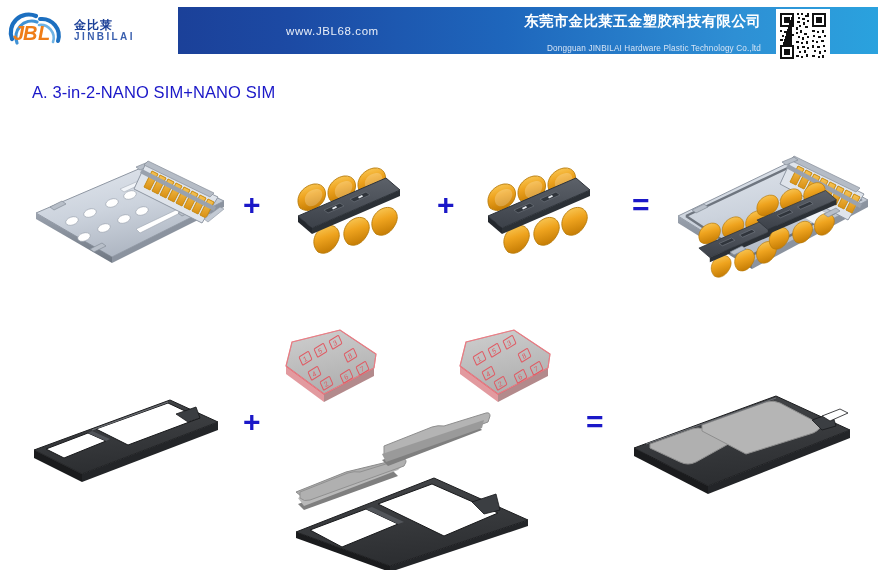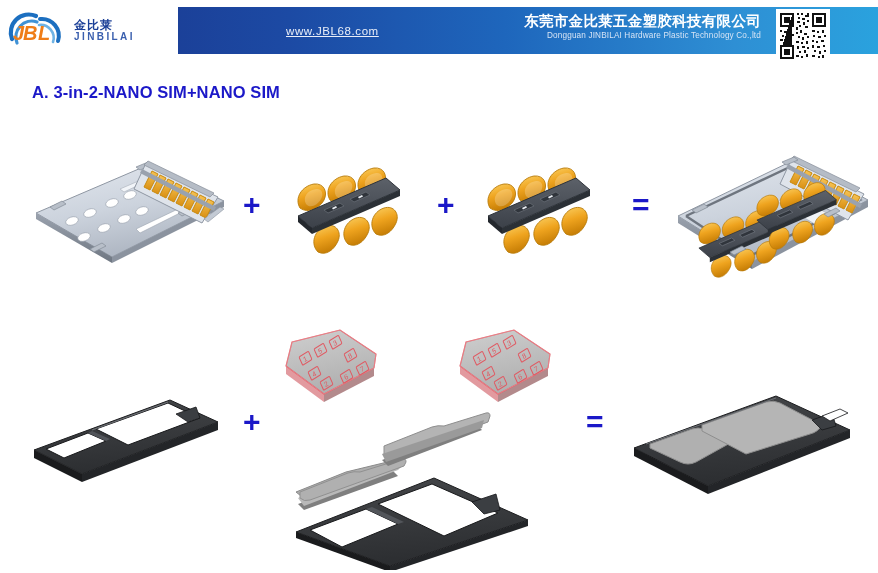--- a/index.html
+++ b/index.html
@@ -21,40 +21,40 @@
     position: absolute; left: 0; top: 0; width: 178px; height: 48px;
     background: #ffffff; display: flex; align-items: center; z-index: 4;
   }
   .logo-mark { position: relative; width: 62px; height: 44px; margin-left: 6px; flex: none; }
   .logo-text { margin-left: 6px; line-height: 1.05; }
   .logo-cn { font-size: 12px; font-weight: bold; color: #1b3f97; letter-spacing: 1px; }
   .logo-en { font-size: 10px; font-weight: bold; color: #3a5fae; letter-spacing: 2.4px; margin-top: 0; }
 
   .site-url {
     position: absolute; left: 286px; top: 24px; transform: translateY(-50%);
-    color: #e9eef8; font-size: 11.5px; letter-spacing: 0.6px; text-decoration: underline;
+    color: #e9eef8; font-size: 11.5px; letter-spacing: 0.6px;
   }
   .company { position: absolute; left: 505px; top: 5px; width: 256px; text-align: right; }
   .company-cn {
     font-size: 14.5px; font-weight: bold; color: #ffffff; letter-spacing: 0.3px;
     white-space: nowrap; line-height: 1.25;
   }
   .company-en {
     font-size: 8.2px; color: #d6e4f5; letter-spacing: 0.15px;
-    white-space: nowrap; margin-top: 1px;
+    white-space: nowrap; margin-top: 14px;
   }
   .qr {
     position: absolute; left: 776px; top: 2px; width: 54px; height: 54px;
     background: #fff; padding: 1px; z-index: 5;
   }
 
   
   .title {
     position: absolute; left: 32px; top: 83px;
-    font-size: 16.5px; font-weight: bold; color: #1b18c8;
+    font-size: 16.5px; font-weight: normal; color: #1b18c8;
     letter-spacing: 0.1px; white-space: nowrap;
   }
 
   
   .stage { position: absolute; left: 0; top: 110px; width: 878px; height: 463px; }
   .op {
     position: absolute; color: #1b18c8; font-size: 30px; font-weight: bold;
     line-height: 1; user-select: none;
   }
   .fig { position: absolute; }

